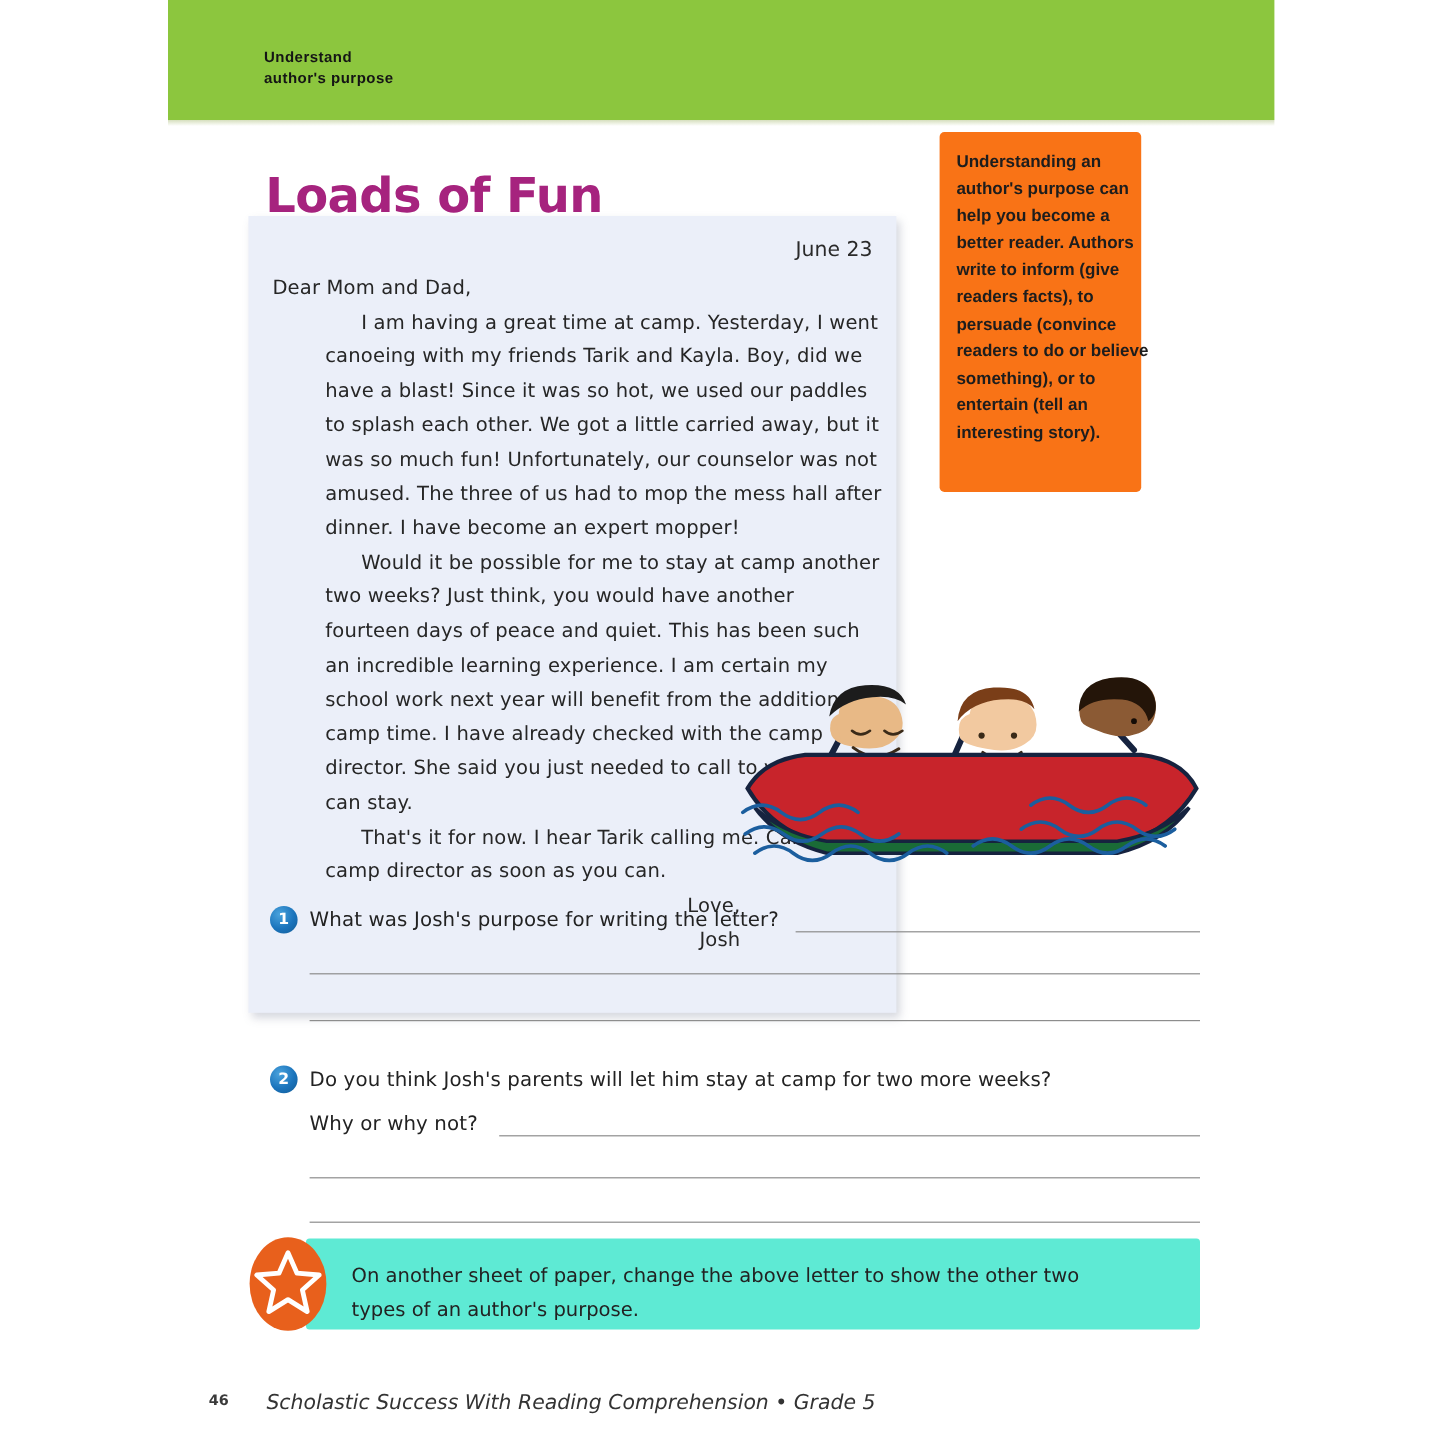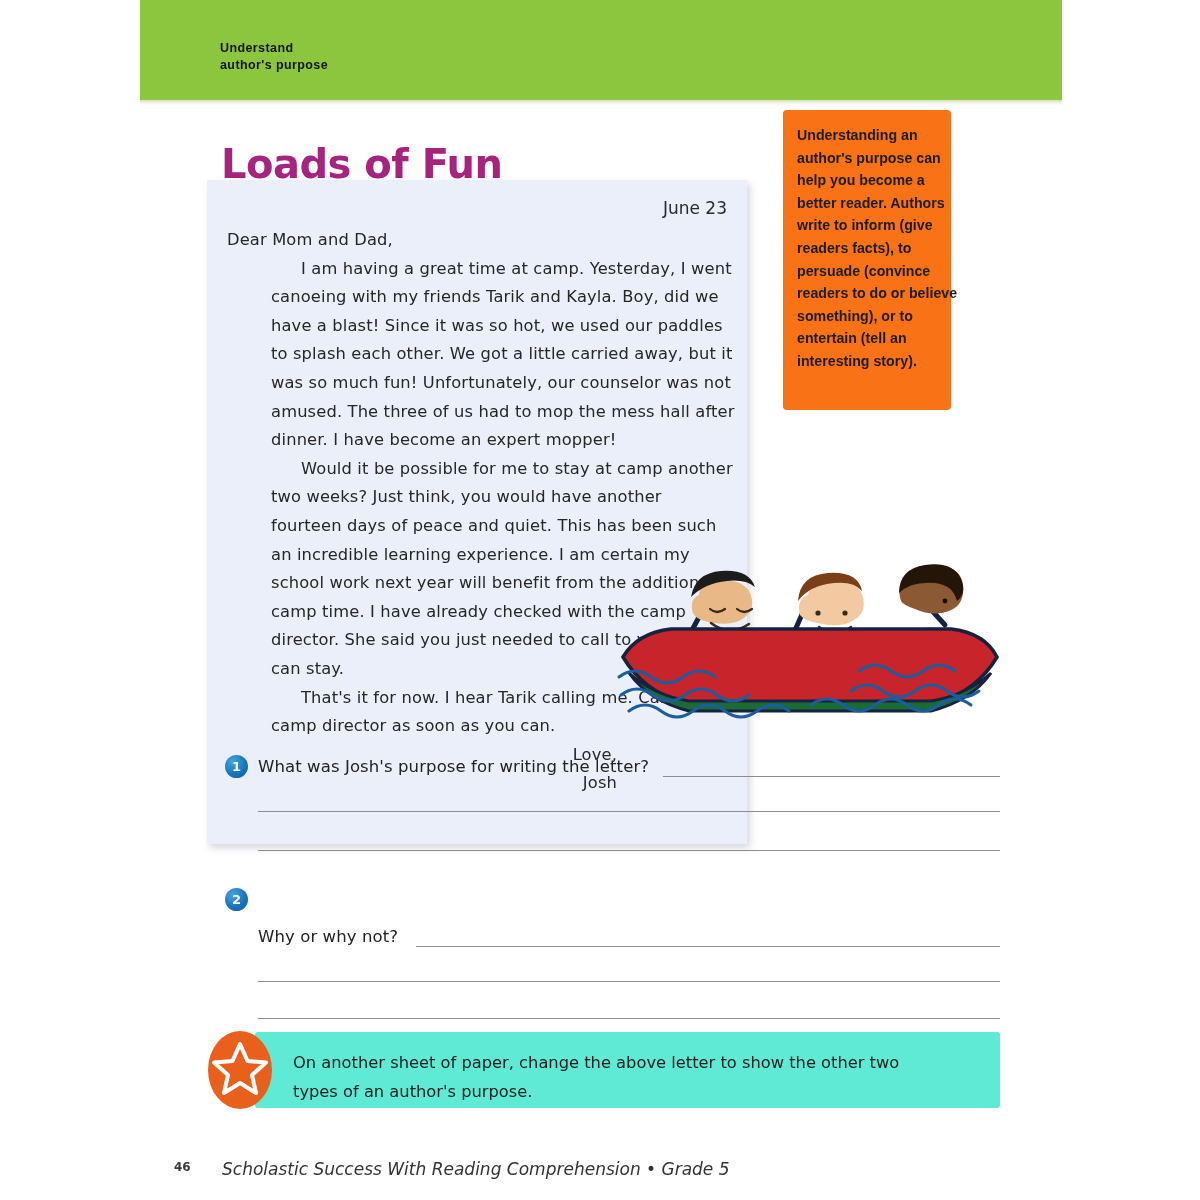--- a/index.html
+++ b/index.html
@@ -305,20 +305,21 @@
     </g>
   </svg>
 
   <div class="qnum" style="left:225px; top:755px;">1</div>
   <div class="qtext" style="left:258px; top:757px;">What was Josh's purpose for writing the letter?</div>
   <div class="rule" style="left:663px; top:776px; width:337px;"></div>
   <div class="rule" style="left:258px; top:811px; width:742px;"></div>
   <div class="rule" style="left:258px; top:850px; width:742px;"></div>
 
   <div class="qnum" style="left:225px; top:888px;">2</div>
+  <div class="qtext" style="left:258px; top:890px;">Do you think Josh's parents will let him stay at camp for two more weeks?</div>
   <div class="qtext" style="left:258px; top:927px;">Why or why not?</div>
   <div class="rule" style="left:416px; top:946px; width:584px;"></div>
   <div class="rule" style="left:258px; top:981px; width:742px;"></div>
   <div class="rule" style="left:258px; top:1018px; width:742px;"></div>
 
   <div class="callout">
     <div class="callout-text">On another sheet of paper, change the above letter to show the other two types of an author's purpose.</div>
   </div>
   <svg class="star-badge" viewBox="0 0 66 80">
     <ellipse cx="33" cy="40" rx="32" ry="39" fill="#E8601C"></ellipse>

